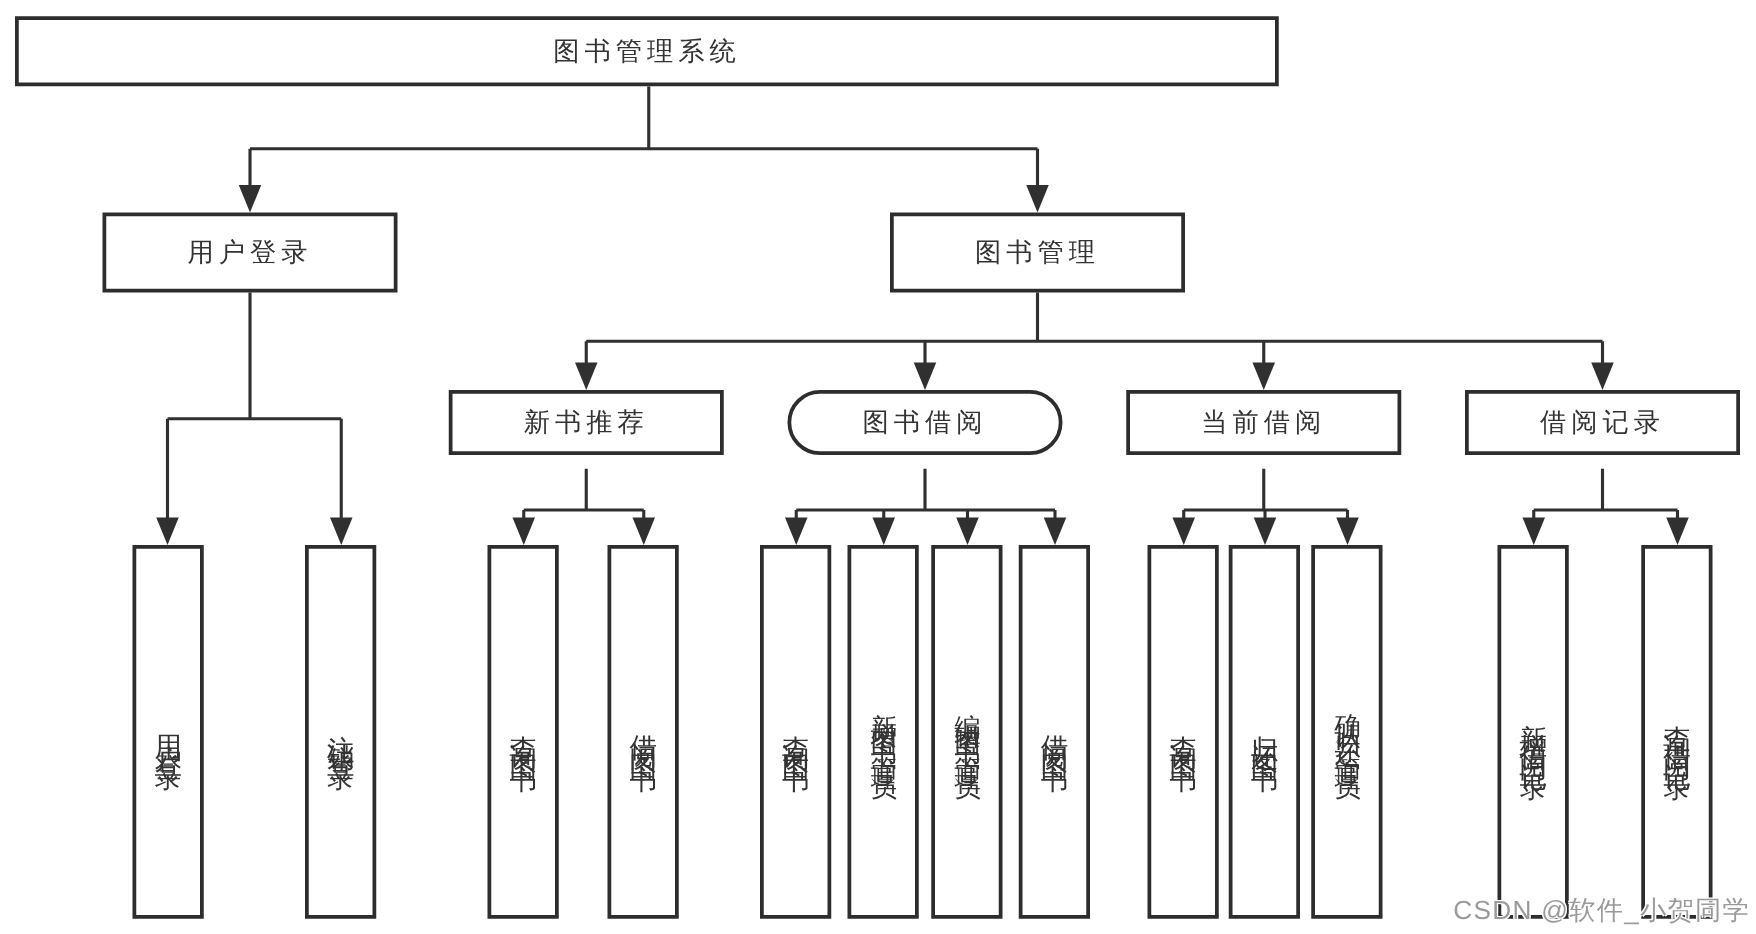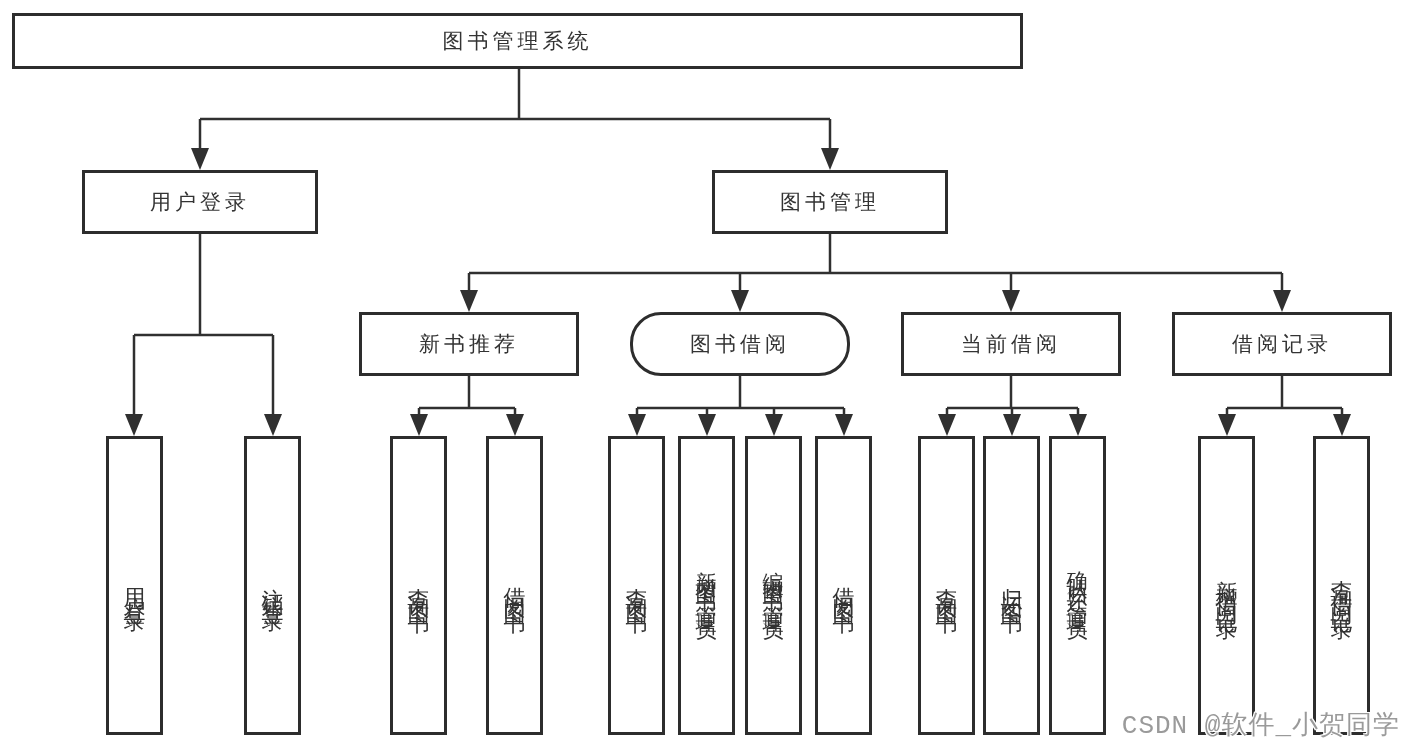--- a/index.html
+++ b/index.html
@@ -20,41 +20,40 @@
     color:#333333;
   }
   .hlabel{
     font-size:21px;
     letter-spacing:4px;
     white-space:nowrap;
     color:#333333;
   }
   .lvl-root{left:12px;top:13px;width:1011px;height:56px;}
   .lvl2{top:170px;width:236px;height:64px;}
-  .lvl3{top:312px;width:220px;height:64px;}
+  .lvl3{top:312px;width:220px;height:52px;}
   .leaf{top:436px;width:57px;height:299px;}
   .vtext{
     writing-mode:vertical-rl;
     text-orientation:mixed;
     font-size:22px;
     letter-spacing:8px;
     line-height:1;
     color:#333333;
     white-space:nowrap;
   }
   .vtext.long{letter-spacing:7px;font-size:21px;}
   #watermark{
     position:absolute;
     right:5px;bottom:5px;
-    font-size:26px;
+    font-size:21px;
     letter-spacing:1px;
     color:#9a9a9a;
     text-shadow:1px 1px 0 #ffffff,-1px -1px 0 #ffffff,1px -1px 0 #ffffff,-1px 1px 0 #ffffff;
     white-space:nowrap;
-    font-family:Liberation Mono, monospace;
   }
 </style>
 </head>
 <body>
 
 <div id="canvas">
 
   <svg id="wires" width="1405" height="747" viewBox="0 0 1405 747">
     <g stroke="#303030" stroke-width="2.5" fill="none">
 

